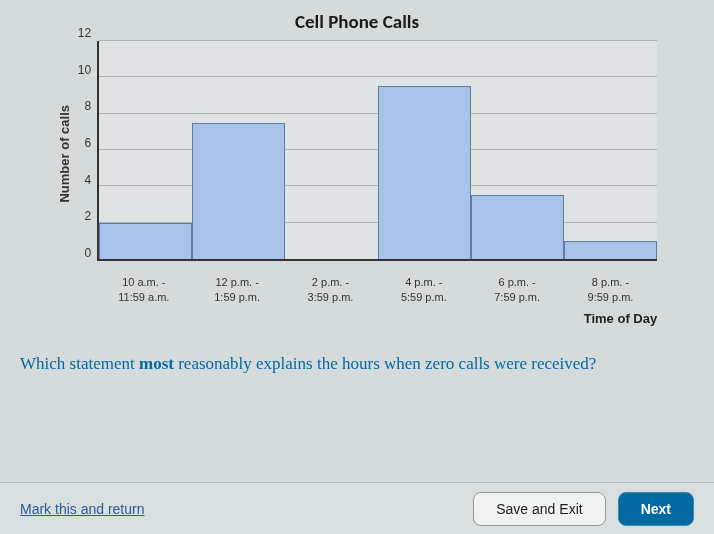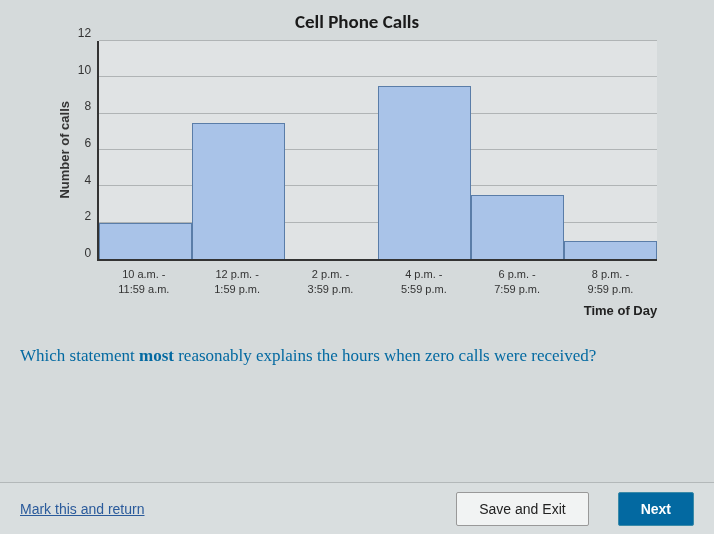--- a/index.html
+++ b/index.html
@@ -84,21 +84,21 @@
     .bar {
       width: 100%;
       background: #a9c3e8;
       border: 1px solid #5a7da8;
       border-bottom: none;
     }
     .xticks {
       display: flex;
       width: 560px;
       margin-left: auto;
-      margin-top: 6px;
+      margin-top: 14px;
     }
     .xcell {
       flex: 1;
       text-align: center;
       font-size: 11px;
       color: #333;
       line-height: 1.35;
     }
     .xlabel {
       text-align: right;
@@ -118,38 +118,38 @@
     .question strong { font-weight: bold; }
     .footer {
       position: absolute;
       left: 0; right: 0; bottom: 0;
       height: 52px;
       background: #d9dedf;
       border-top: 1px solid #b3b8b9;
       display: flex;
       align-items: center;
       padding: 0 20px;
-      gap: 29px;
+      gap: 12px;
     }
     .mark-link {
       color: #2a5a9b;
       text-decoration: underline;
       font-size: 14px;
       cursor: pointer;
     }
     .spacer { flex: 1; }
     .btn {
       height: 34px;
       padding: 0 22px;
       font-size: 14px;
       border: 1px solid #999;
       cursor: pointer;
       display: flex;
       align-items: center;
-      border-radius: 2px;
+      border-radius: 8px;
     }
     .btn-save {
       background: #f1f3f3;
       color: #222;
     }
     .btn-next {
       background: #0369a1;
       color: #fff;
       border-color: #3a8aa8;
       font-weight: bold;

